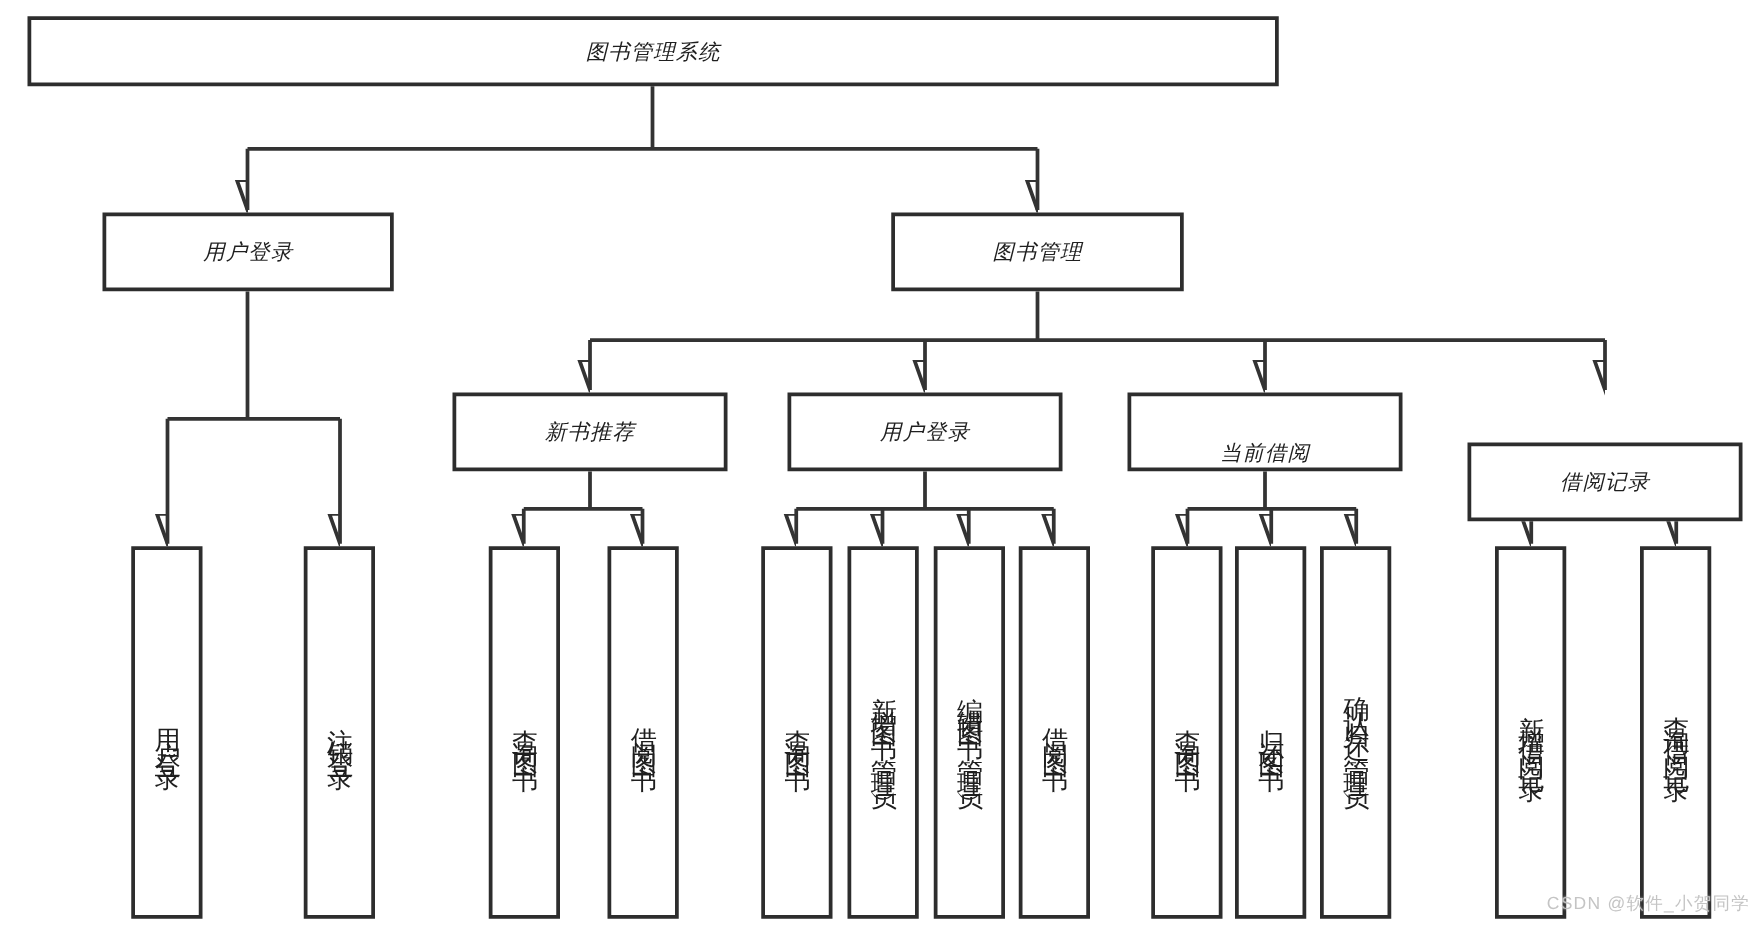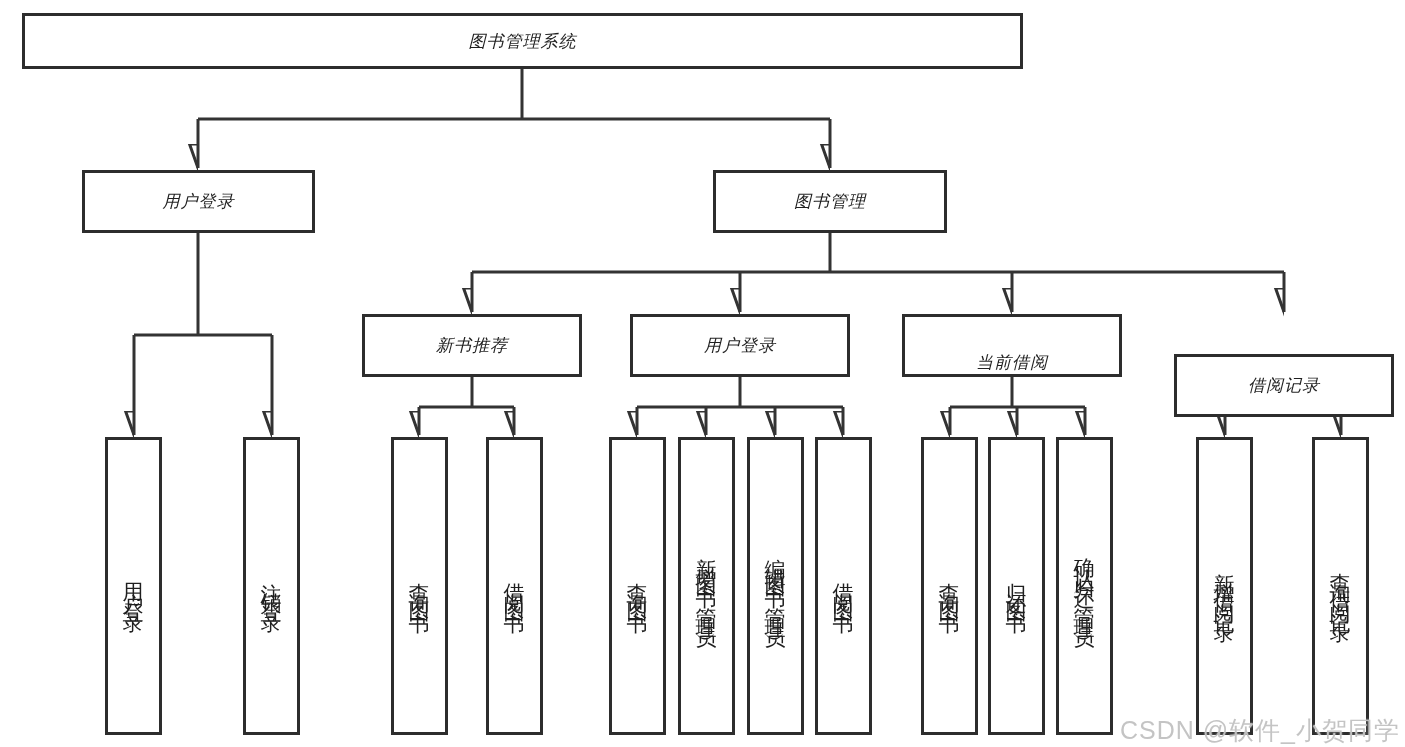--- a/index.html
+++ b/index.html
@@ -26,21 +26,21 @@
     writing-mode:vertical-rl;
     text-orientation:mixed;
     font-size:21px;
     line-height:1.1;
     letter-spacing:10px;
     white-space:nowrap;
   }
   .watermark{
     position:absolute;
     right:5px;top:714px;
-    font-size:25px;
+    font-size:14px;
     color:rgba(193,193,193,0.95);
     letter-spacing:1px;
     z-index:10;
     text-shadow:0 0 2px rgba(255,255,255,0.8);
   }
 </style>
 </head>
 <body>
 
 <div class="canvas">

